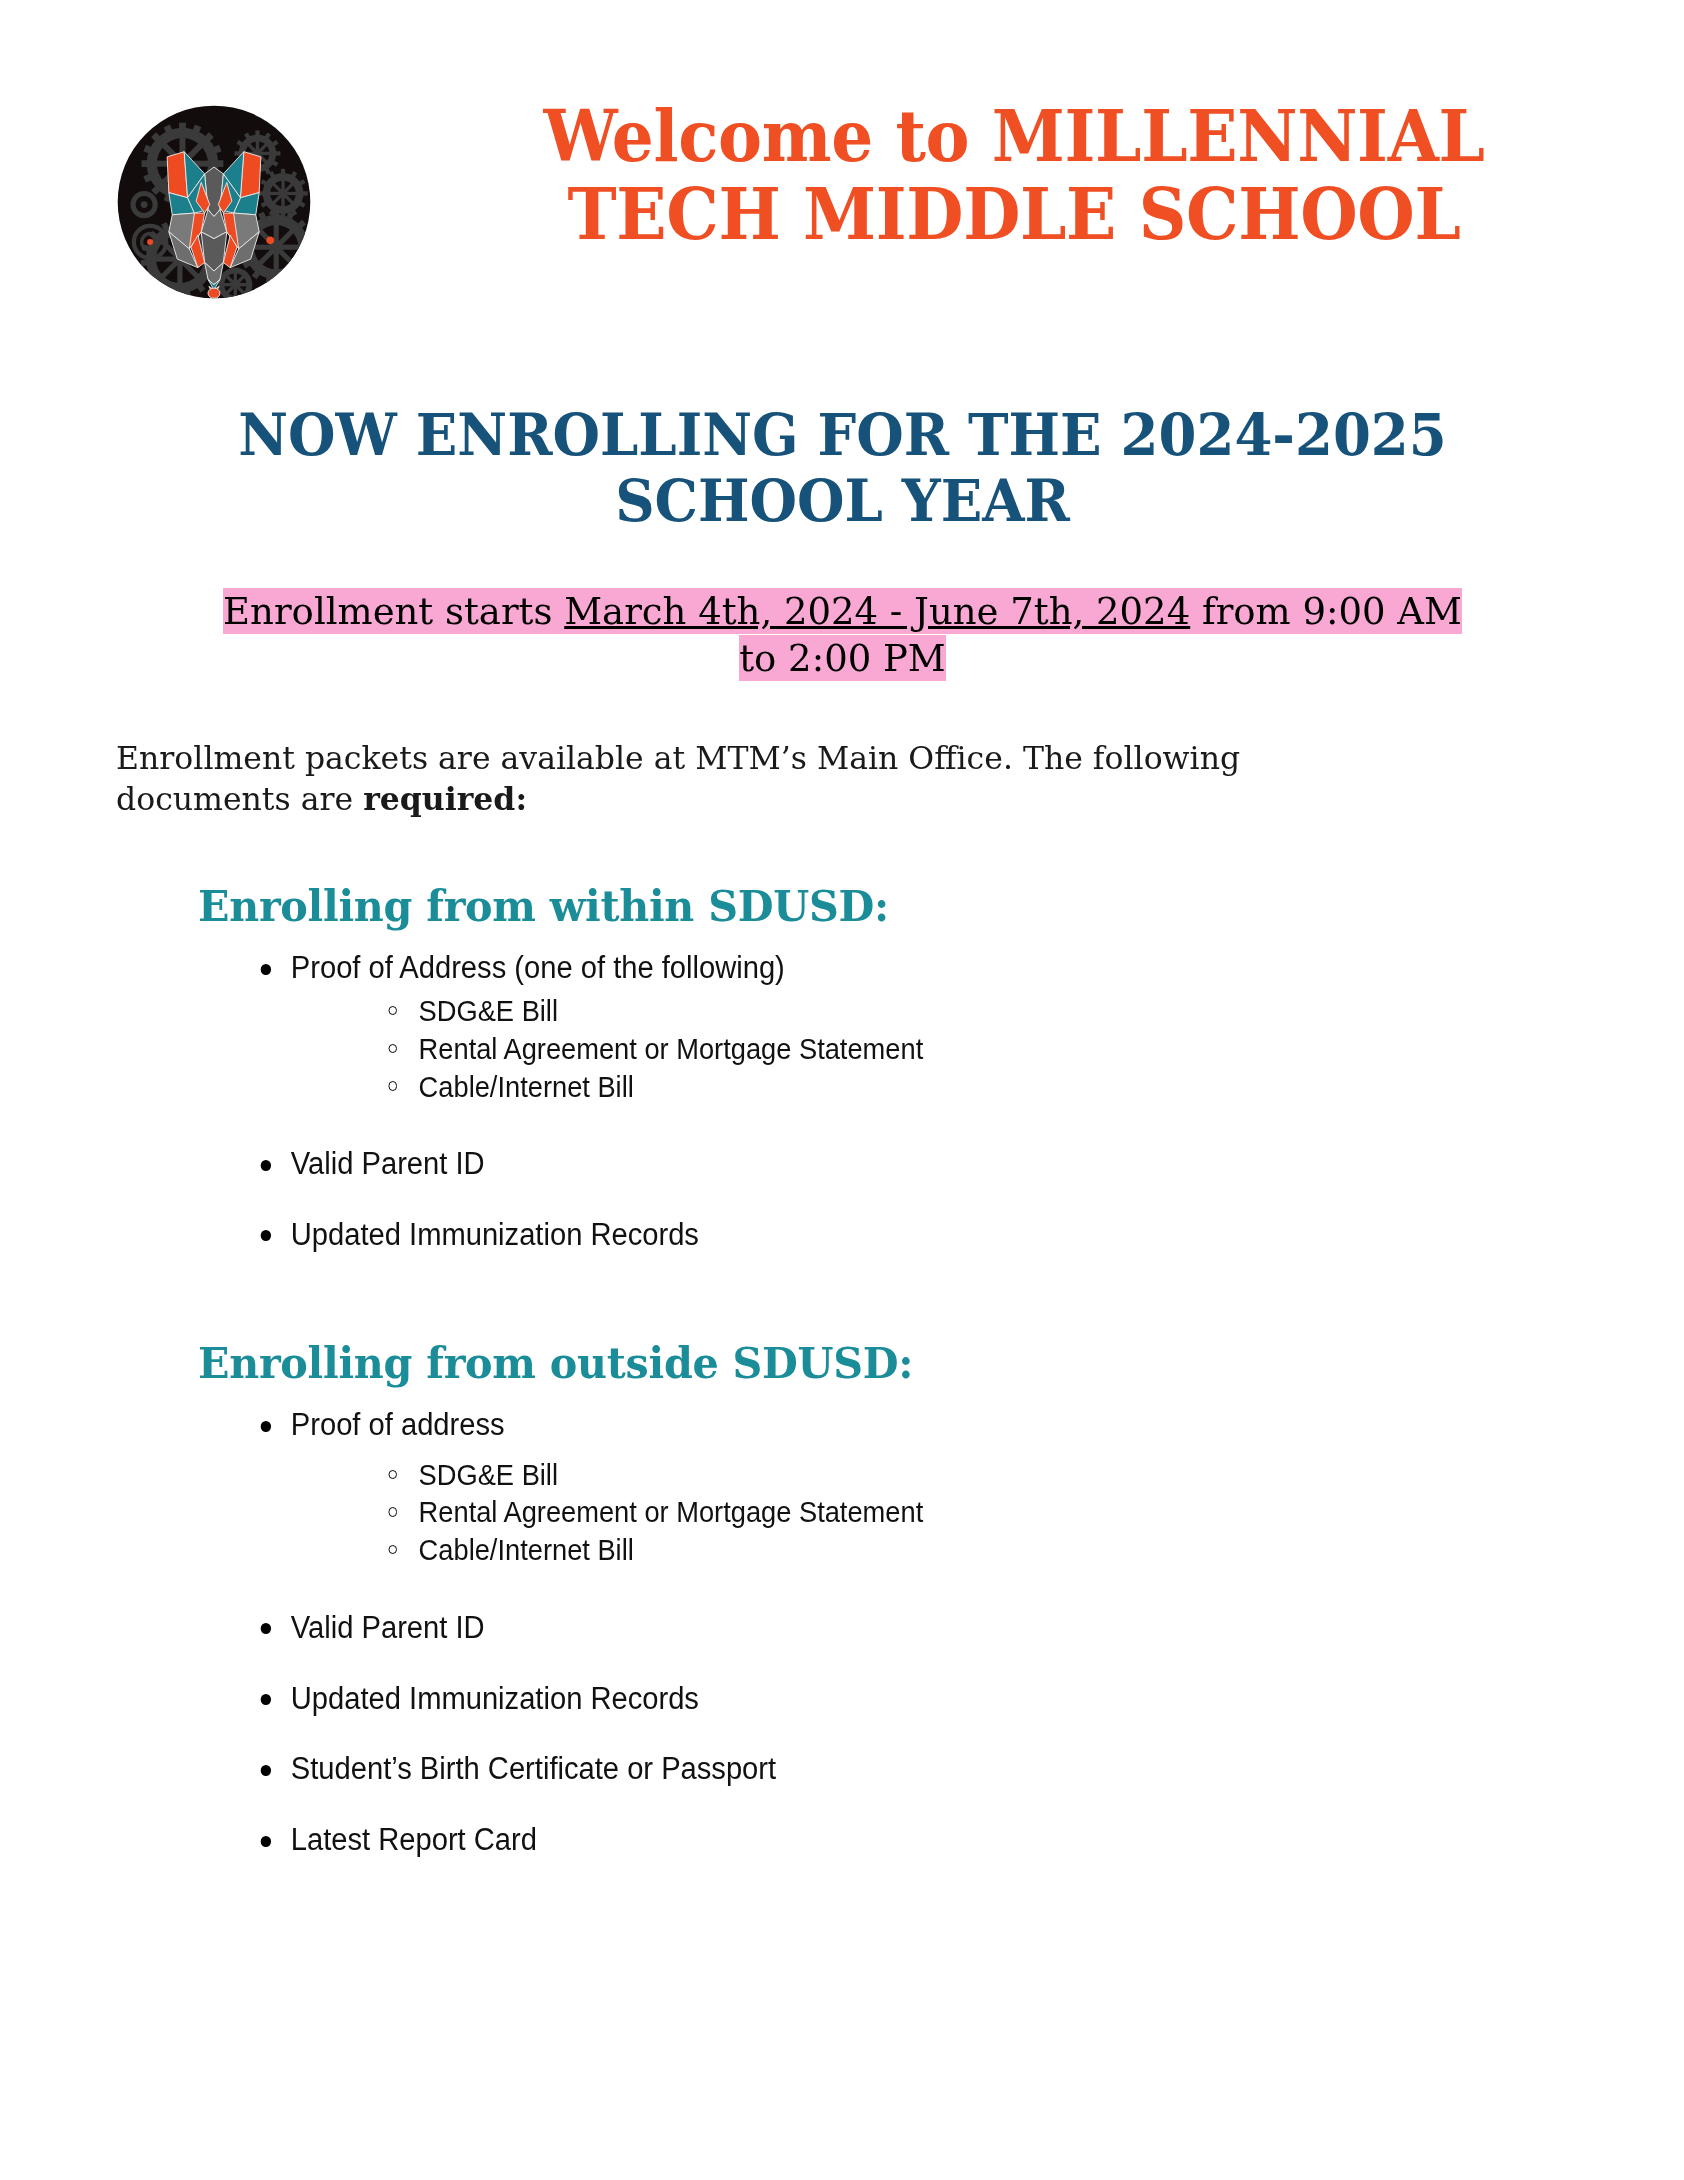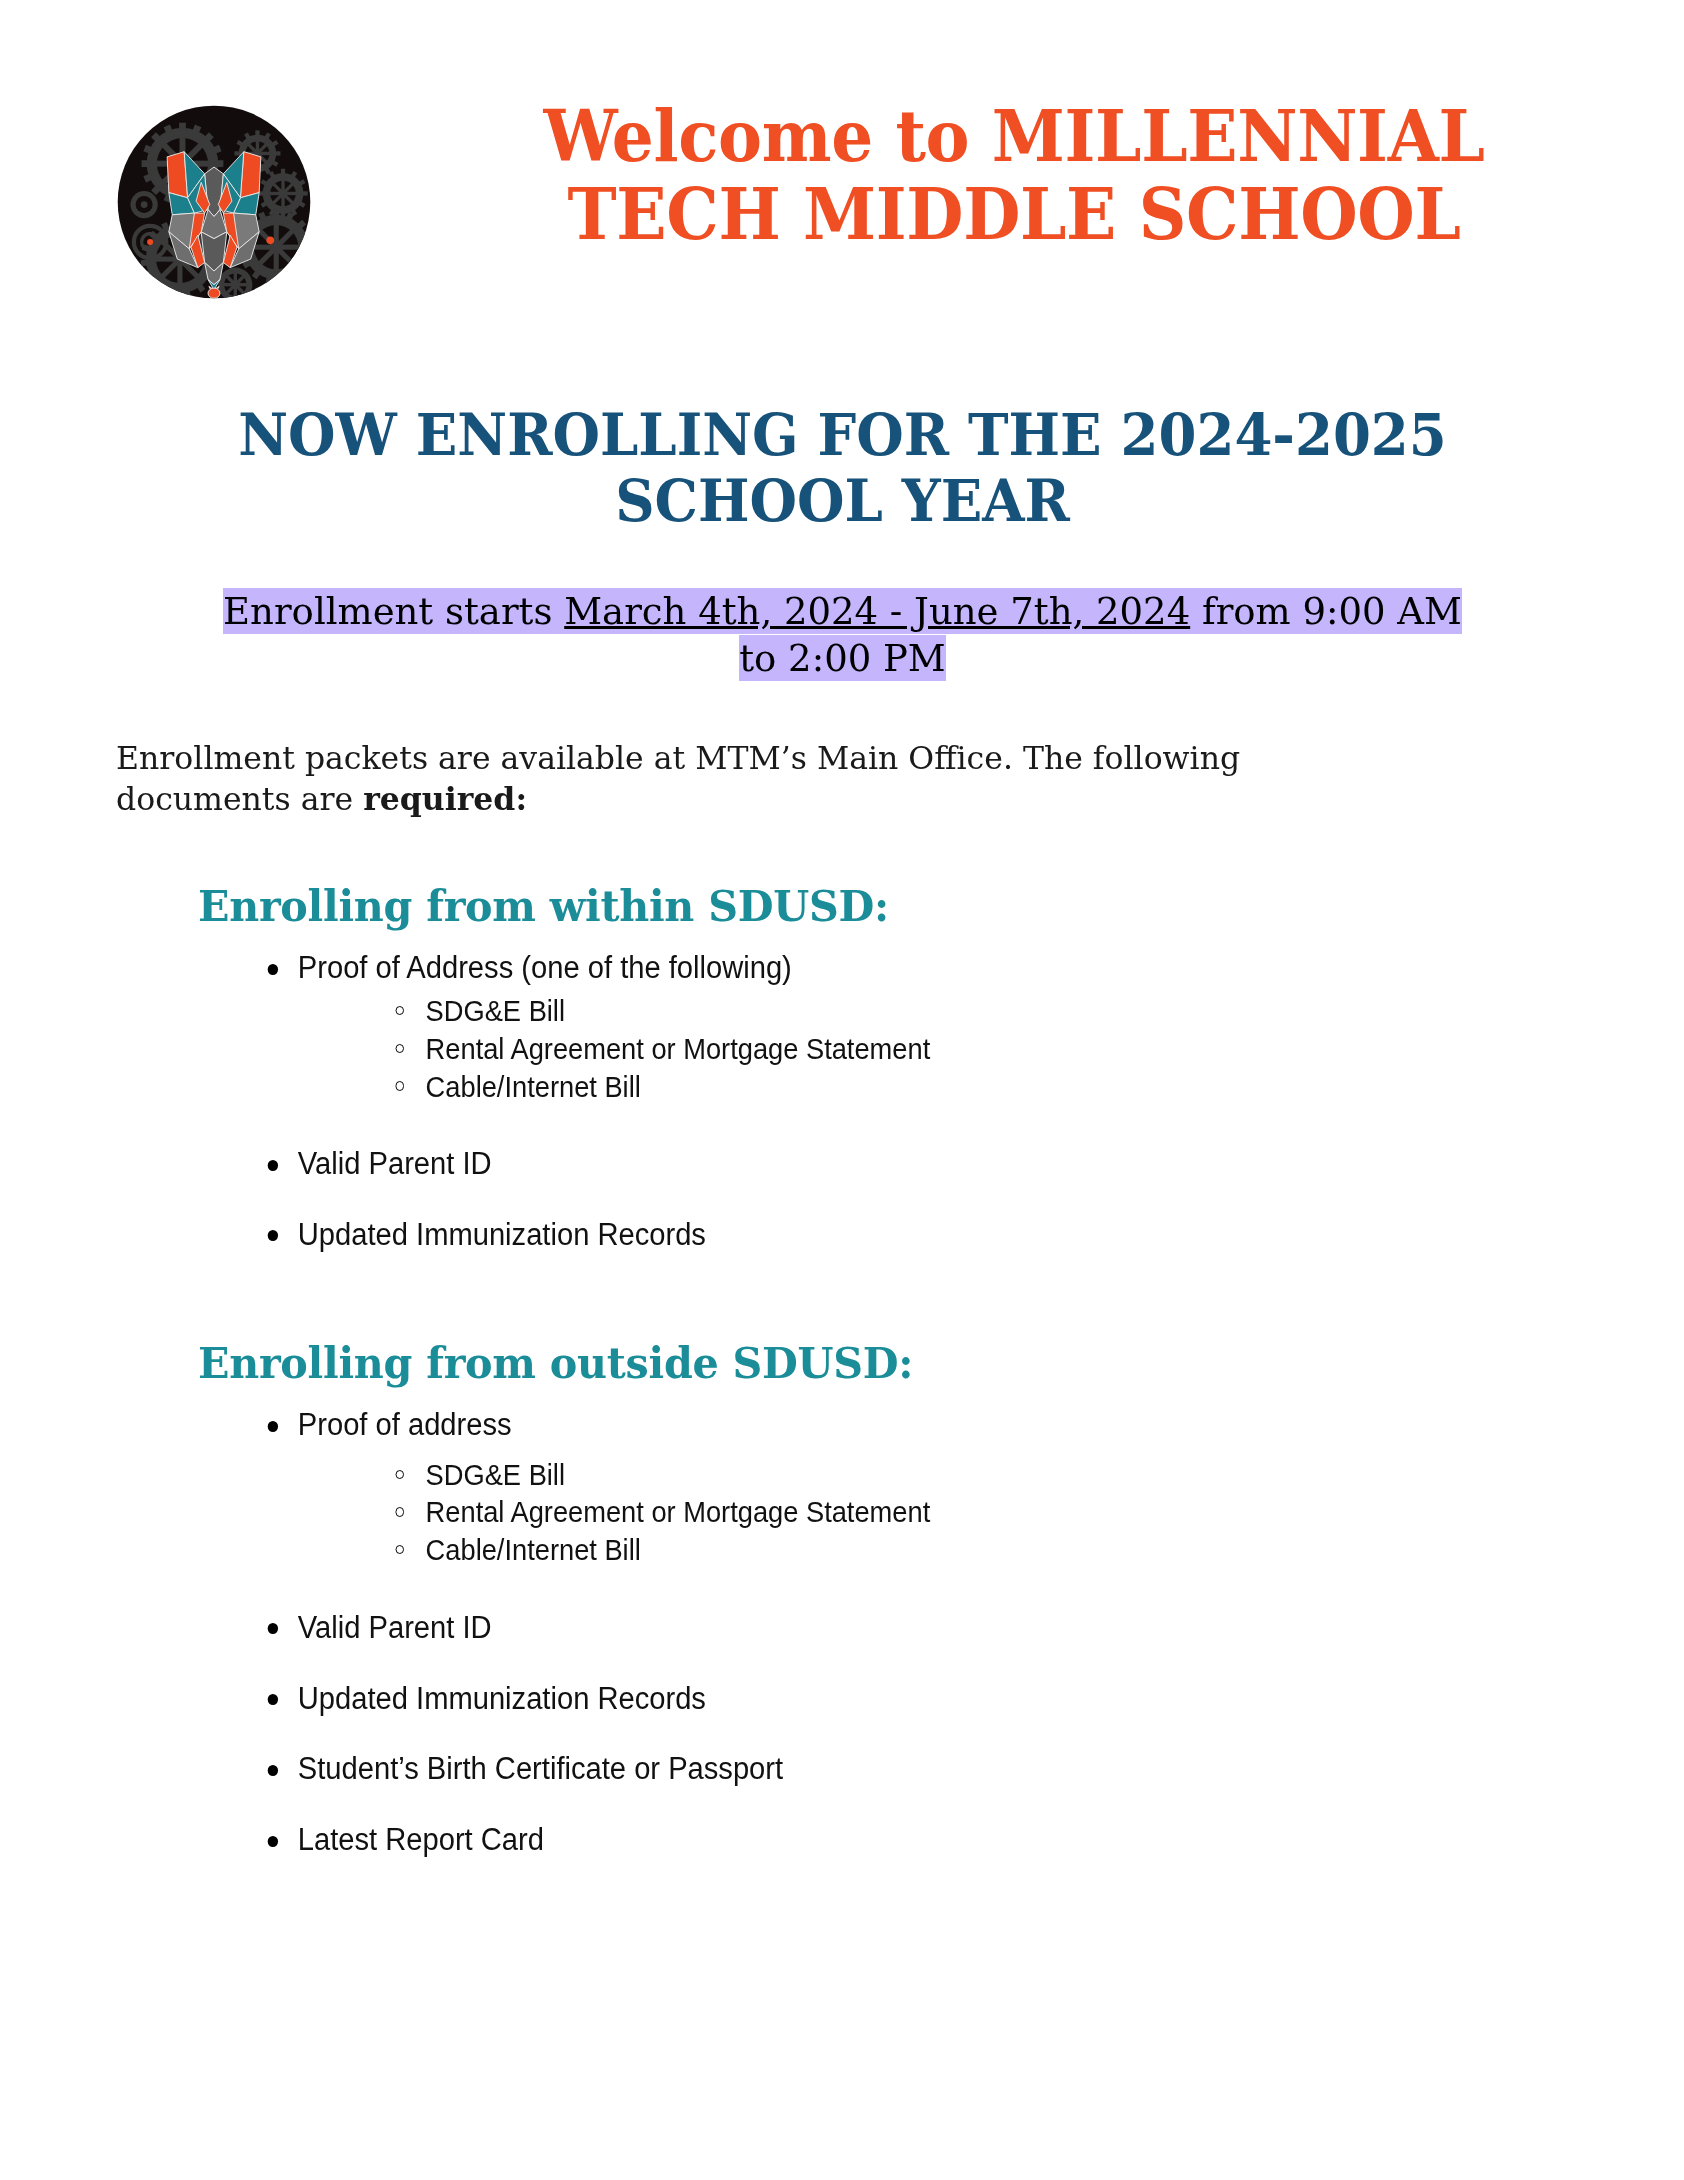--- a/index.html
+++ b/index.html
@@ -74,21 +74,21 @@
   .dates-block {
     margin: 53px auto 0 auto;
     width: 1278px;
     text-align: center;
     font-family: "DejaVu Serif", "Liberation Serif", serif;
     font-size: 37px;
     line-height: 1.28;
     color: #000000;
   }
   .hl {
-    background: #c4b5fd;
+    background: #f9a8d4;
     box-decoration-break: clone;
     -webkit-box-decoration-break: clone;
     padding: 1.7px 0;
   }
   .ul { text-decoration: underline; text-underline-offset: 2.6px; }
 
   
   .para {
     margin: 56px 0 0 116px;
     width: 1278px;
@@ -109,21 +109,21 @@
     line-height: 1.1;
     color: #1B8D99;
     letter-spacing: -0.3px;
     transform: scaleX(0.96);
     transform-origin: left center;
   }
   .section-heading.second { margin-top: 85px; }
 
   
   .list {
-    margin: 19px 0 0 11px;
+    margin: 19px 0 0 4px;
     padding: 0;
     list-style: none;
     font-family: "Liberation Sans", sans-serif;
   }
   .li-1 {
     position: relative;
     margin: 0 0 0 252px;
     padding-left: 37px;
     font-size: 31px;
     line-height: 1.25;

